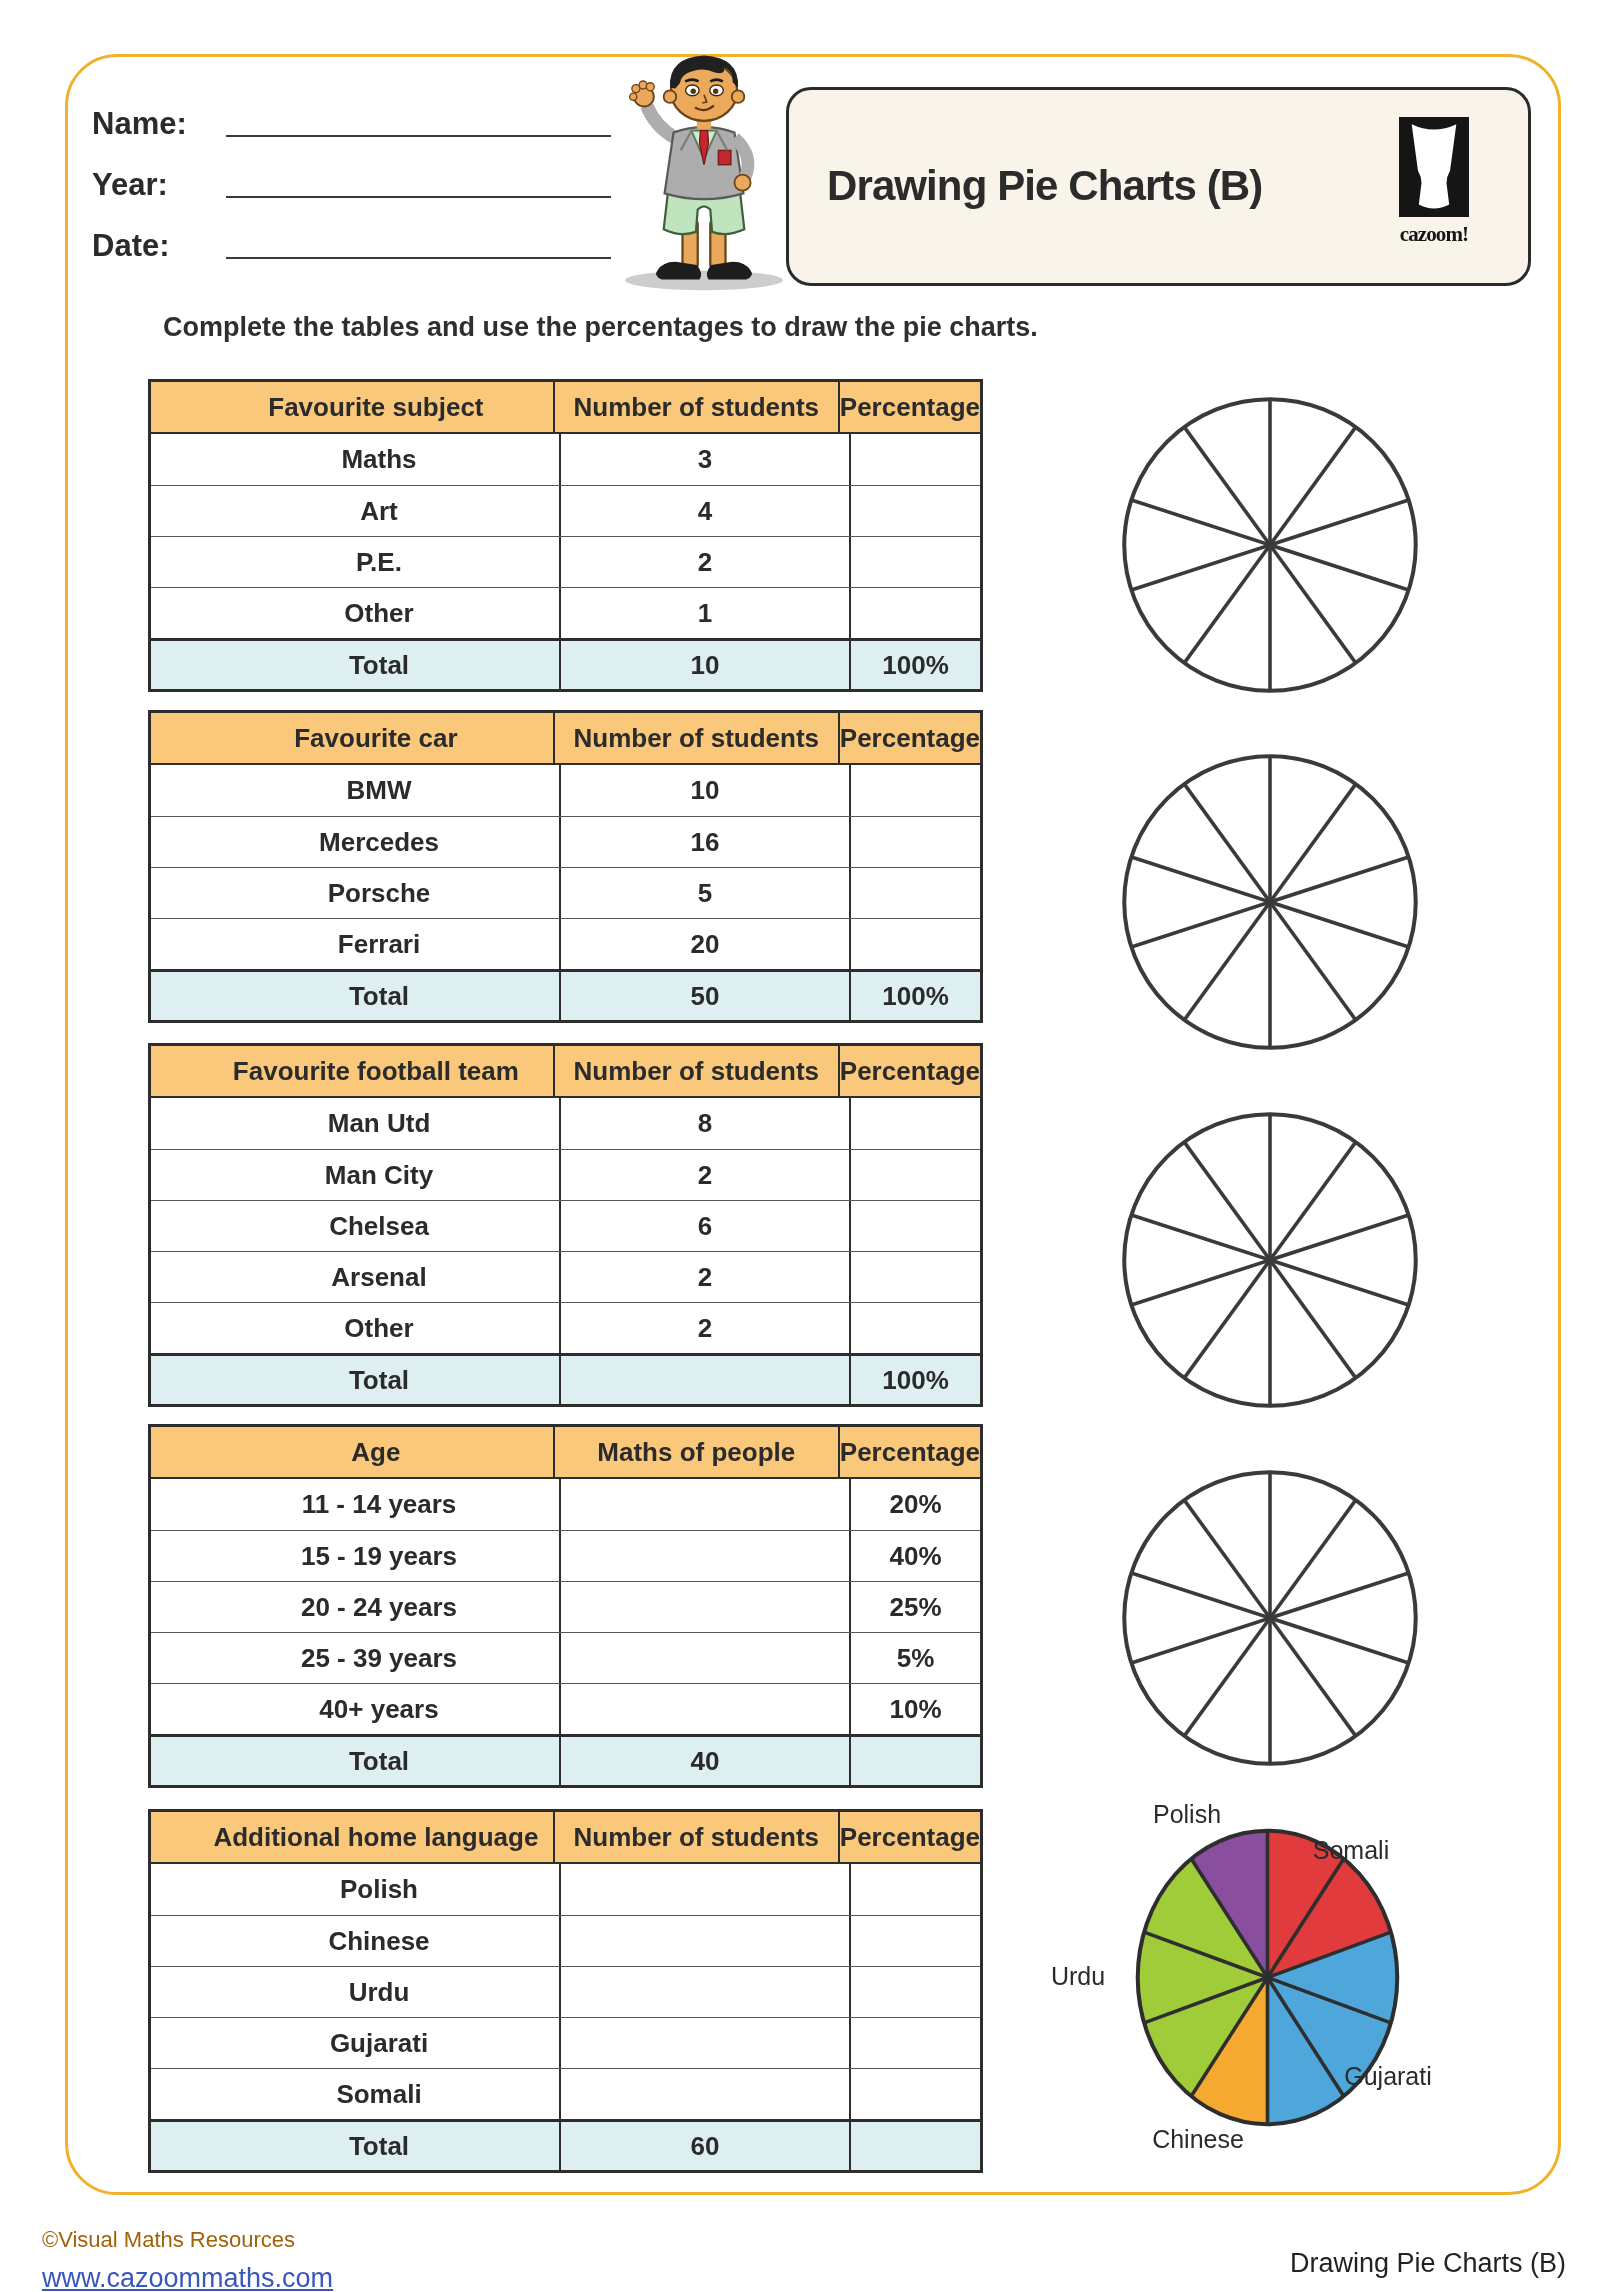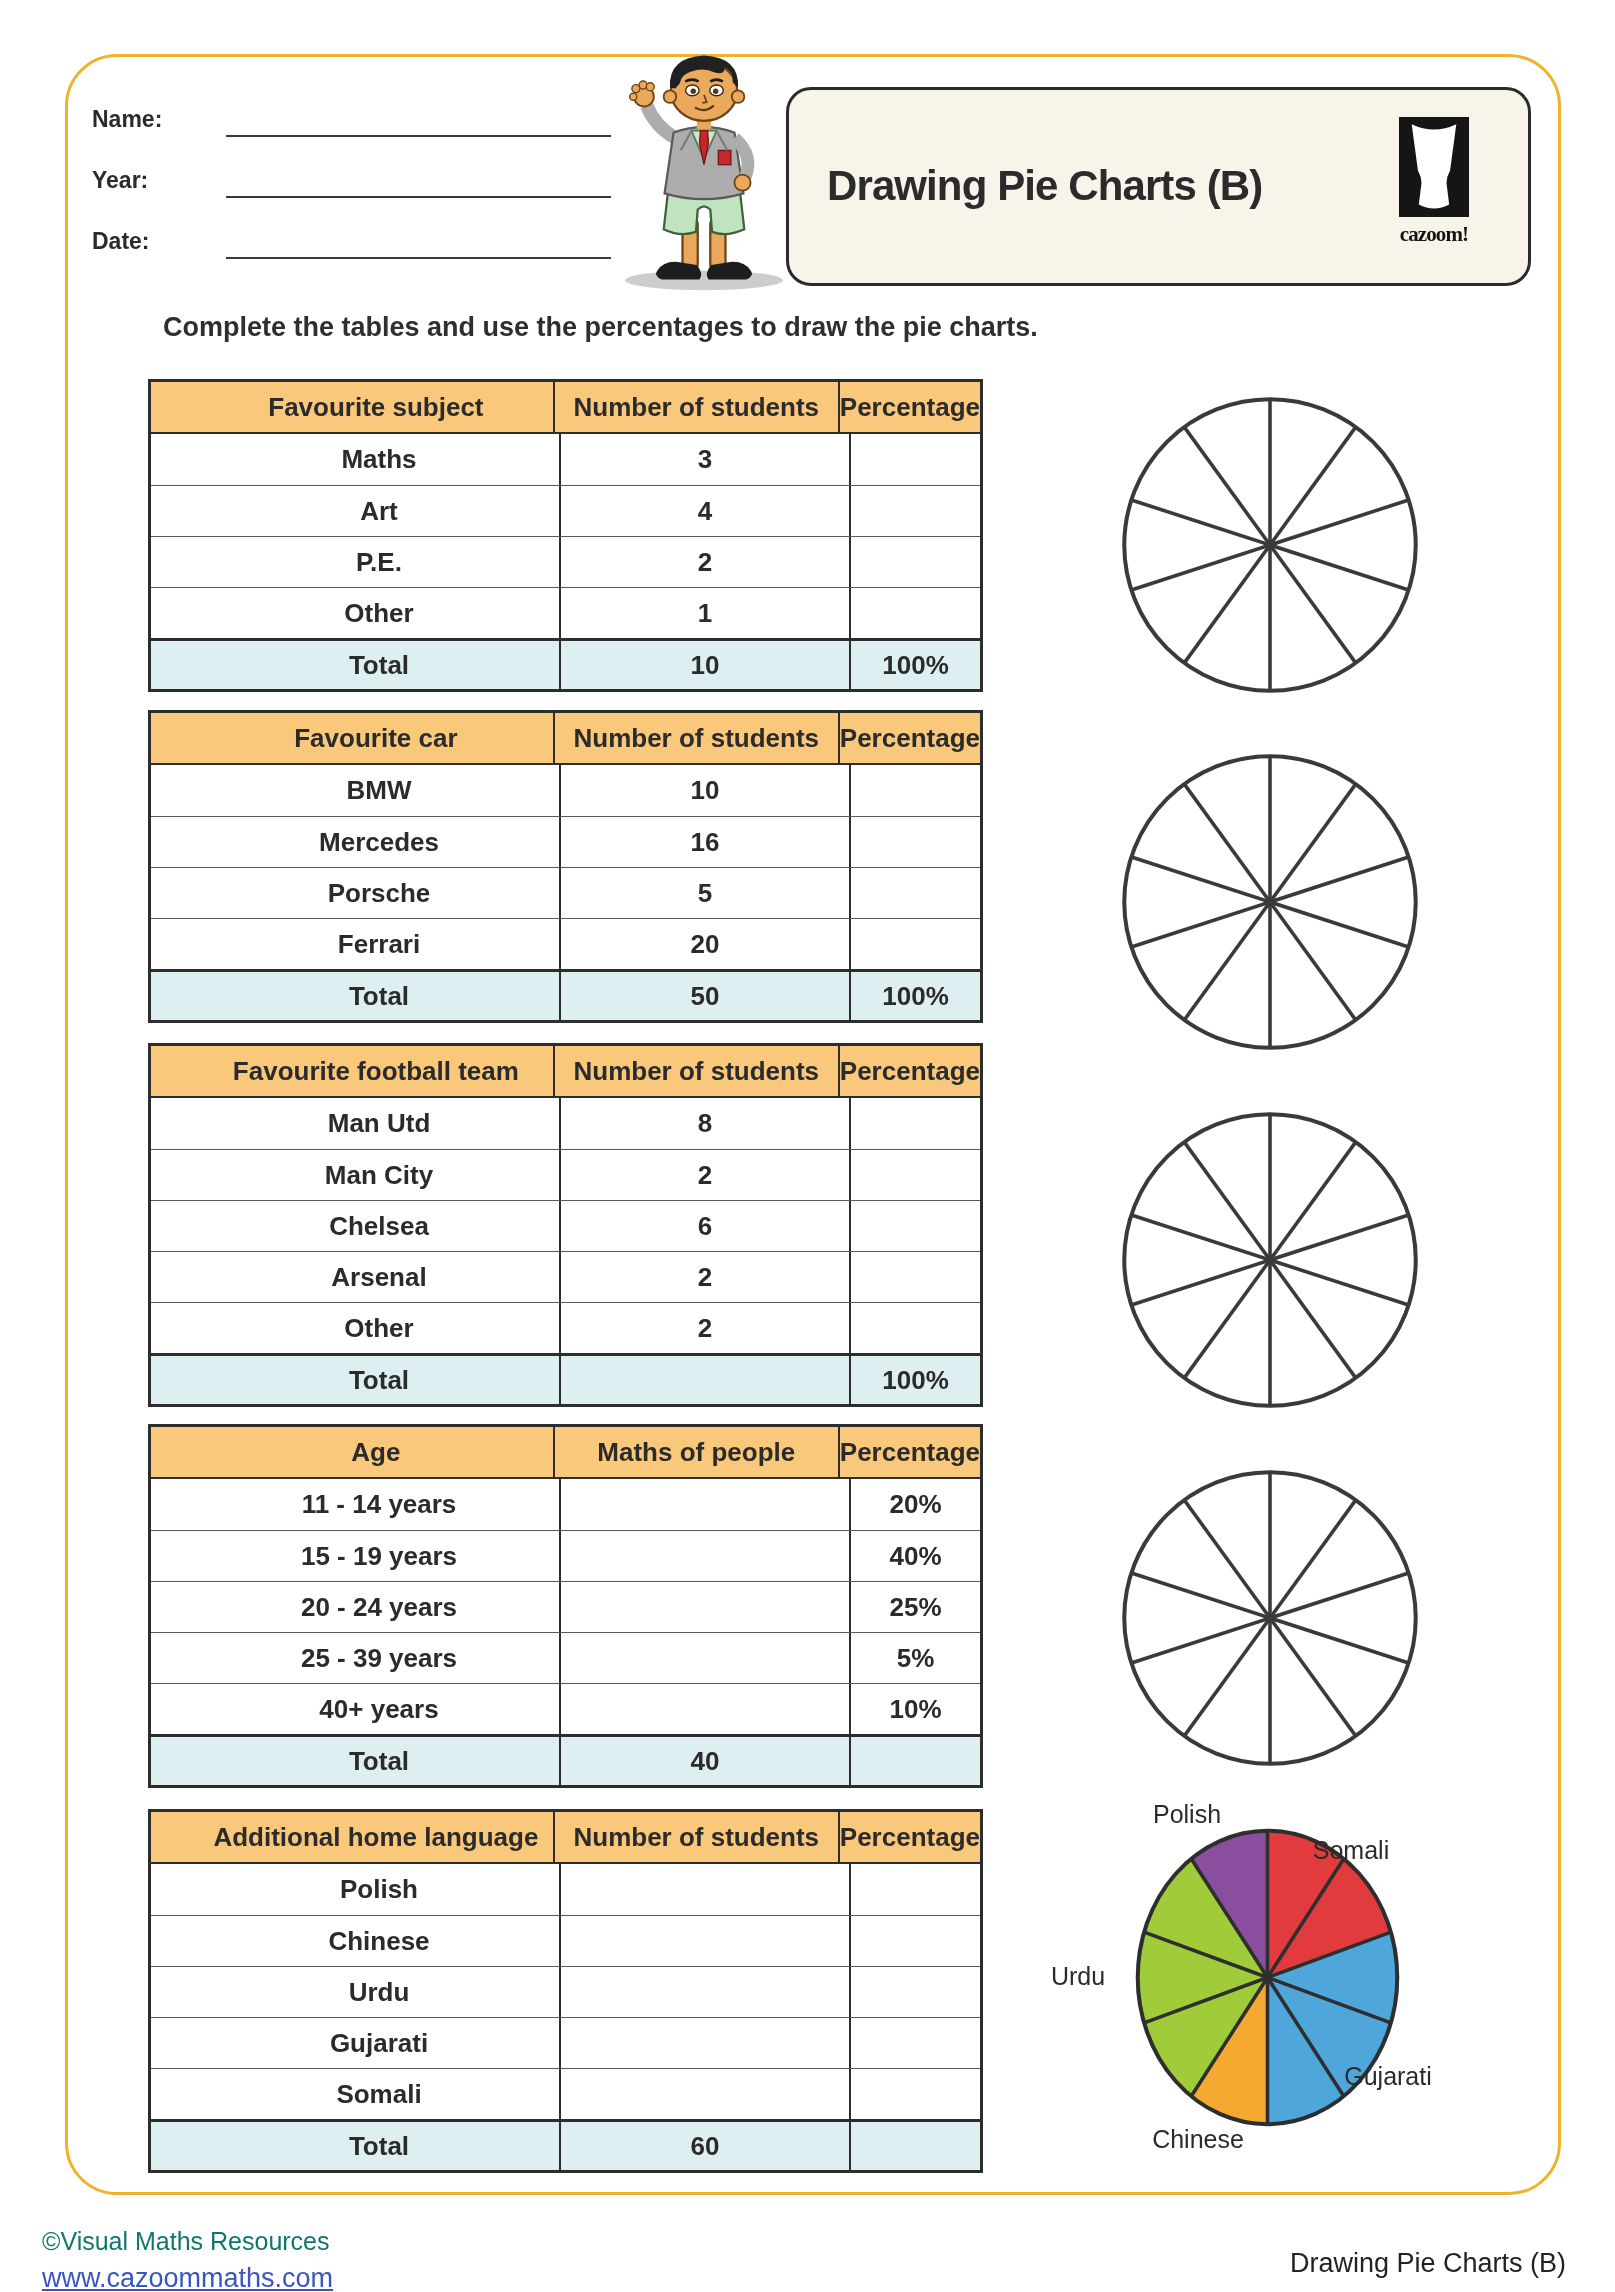--- a/index.html
+++ b/index.html
@@ -10,21 +10,21 @@
   .abs{position:absolute;}
 
   
   #page-frame{
     left:65px;top:54px;width:1490px;height:2135px;
     border:3.6px solid #F1B12C;border-radius:52px;background:#ffffff;
   }
 
   
   .nyd-row{position:absolute;left:92px;height:41px;}
-  .nyd-label{font-size:23px;font-weight:bold;color:#2b2b2b;}
+  .nyd-label{font-size:31px;font-weight:bold;color:#2b2b2b;}
   .nyd-line{position:absolute;border-bottom:2.7px solid #3a3a3a;width:385px;height:36px;}
 
   
   #title-box{
     left:786px;top:87px;width:745px;height:199px;background:#F8F4E9;
     border:3.6px solid #2b2b2b;border-radius:25px;box-sizing:border-box;
   }
   #title-text{
     position:absolute;left:38px;top:0;height:192px;display:flex;align-items:center;
     font-size:42px;font-weight:bold;color:#2b2b2b;letter-spacing:-0.9px;white-space:nowrap;
@@ -53,21 +53,21 @@
   .c1{width:290px;border-right:2.7px solid #2d2d2d;}
   .c2{flex:1;}
 
   
   .pie-label{
     position:absolute;transform:translate(-50%,-50%);
     font-size:25px;color:#2b2b2b;white-space:nowrap;
   }
 
   
-  #footer-left1{left:42px;top:2227px;font-size:25px;color:#0f766e;text-align:center;}
+  #footer-left1{left:42px;top:2227px;font-size:22px;color:#a16207;text-align:center;}
   #footer-link{left:42px;top:2263px;font-size:27px;color:#3A55BE;text-decoration:underline;}
   #footer-right{right:50px;top:2248px;font-size:27px;color:#222;}
 </style>
 </head>
 <body>
 
 <div id="page-frame" class="abs"></div>
 
 <div class="nyd-row" style="top:106px;">
   <span class="nyd-label">Name:</span>

